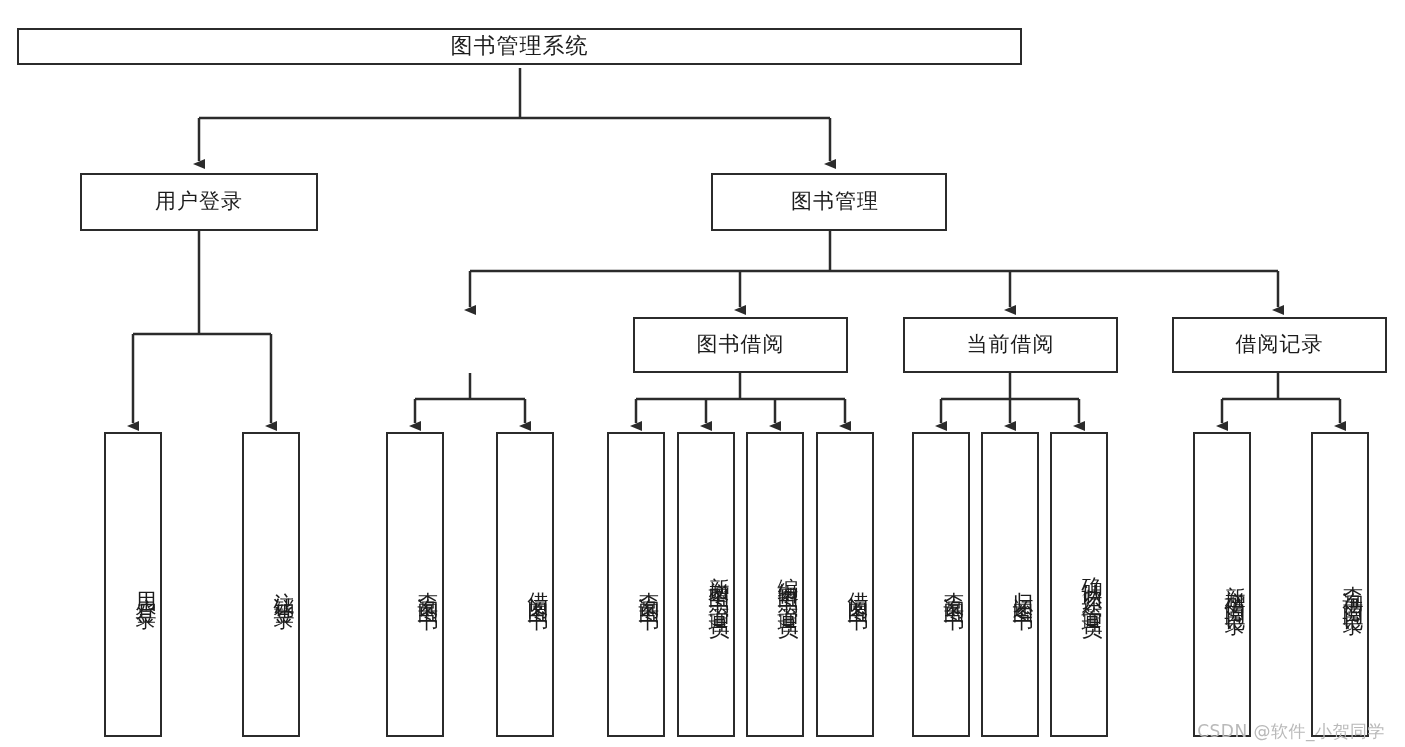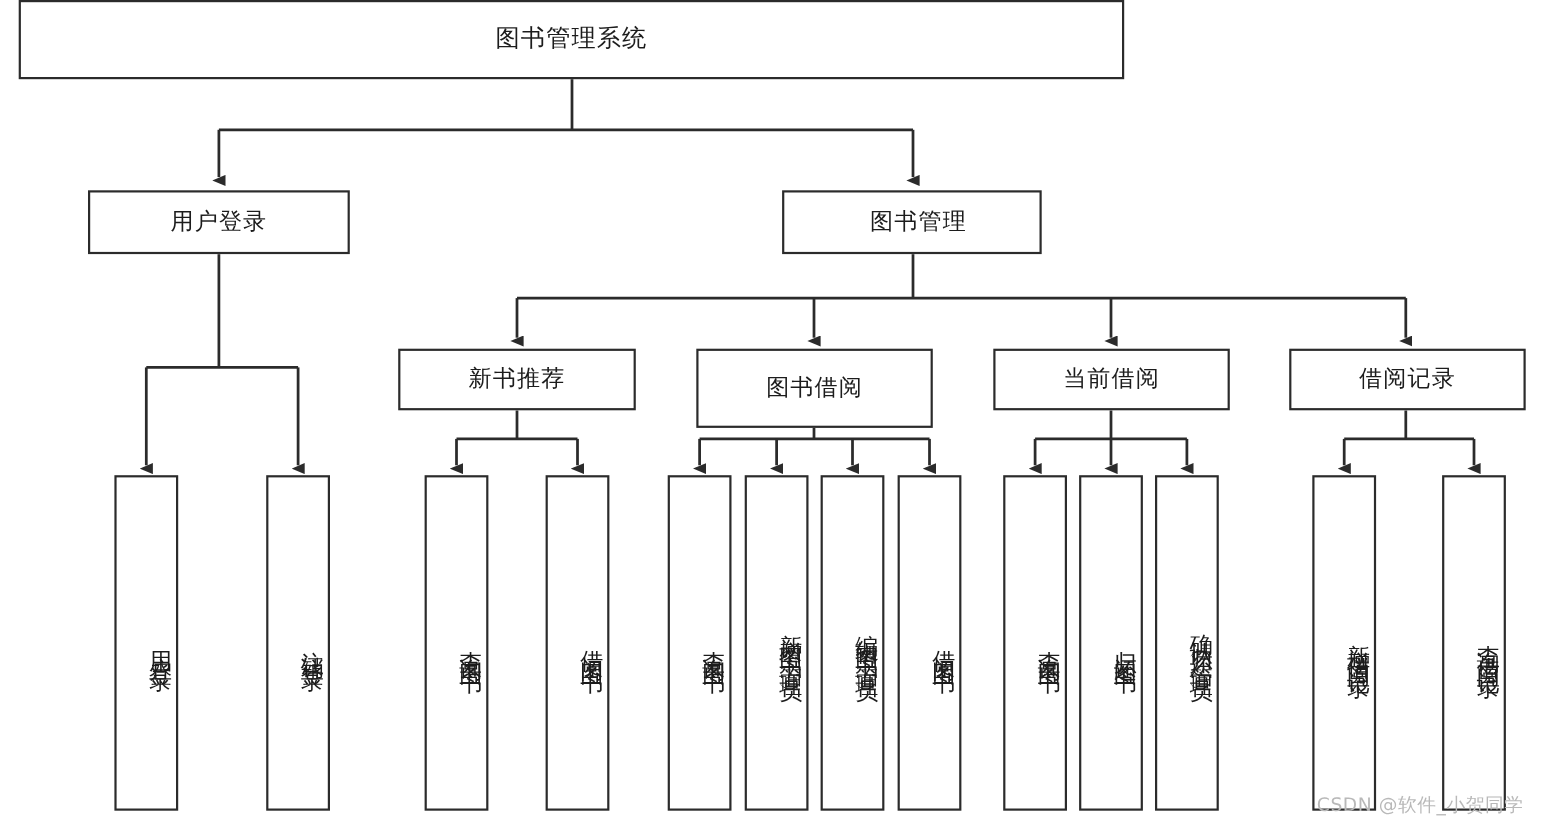--- a/index.html
+++ b/index.html
@@ -117,29 +117,28 @@
       <path d="M1010,399 L1010,423" marker-end="url(#arrow)"></path>
       <path d="M1079,399 L1079,423" marker-end="url(#arrow)"></path>
 
       <path d="M1278,373 L1278,399"></path>
       <path d="M1222,399 L1340,399"></path>
       <path d="M1222,399 L1222,423" marker-end="url(#arrow)"></path>
       <path d="M1340,399 L1340,423" marker-end="url(#arrow)"></path>
     </g>
   </svg>
 
-  <div class="node horiz root" style="left:17px; top:0; width:1005px; height:72px;">图书管理系统</div>
+  <div class="node horiz root" style="left:17px; top:28px; width:1005px; height:37px;">图书管理系统</div>
 
   <div class="node horiz" style="left:80px; top:173px; width:238px; height:58px;">用户登录</div>
 
   <div class="node horiz" style="left:711px; top:173px; width:236px; height:58px;padding-left:12px;">图书管理</div>
 
-  <div class="node horiz" style="left:362px; top:317px; width:216px; height:56px;">新书推荐</div>
 
-  <div class="node horiz" style="left:633px; top:317px; width:215px; height:72px;">图书借阅</div>
+  <div class="node horiz" style="left:633px; top:317px; width:215px; height:56px;">图书借阅</div>
 
   <div class="node horiz" style="left:1172px; top:317px; width:215px; height:56px;">借阅记录</div>
 
   <div class="node horiz" style="left:903px; top:317px; width:215px; height:56px;">当前借阅</div>
 
   <div class="node vert" style="left:104px; top:432px; width:58px; height:305px;">
     <span class="vlabel">用户登录</span>
   </div>
   <div class="node vert" style="left:242px; top:432px; width:58px; height:305px;">
     <span class="vlabel">注销登录</span>

